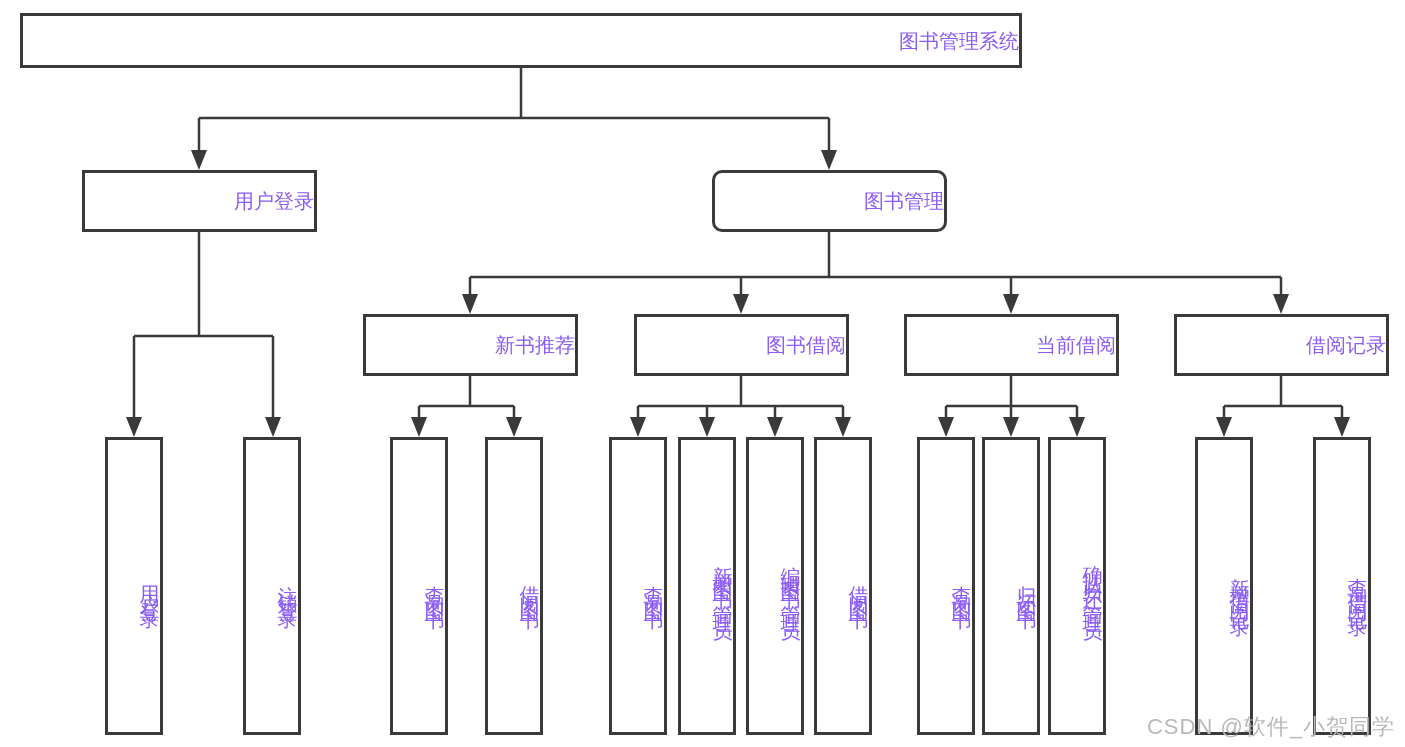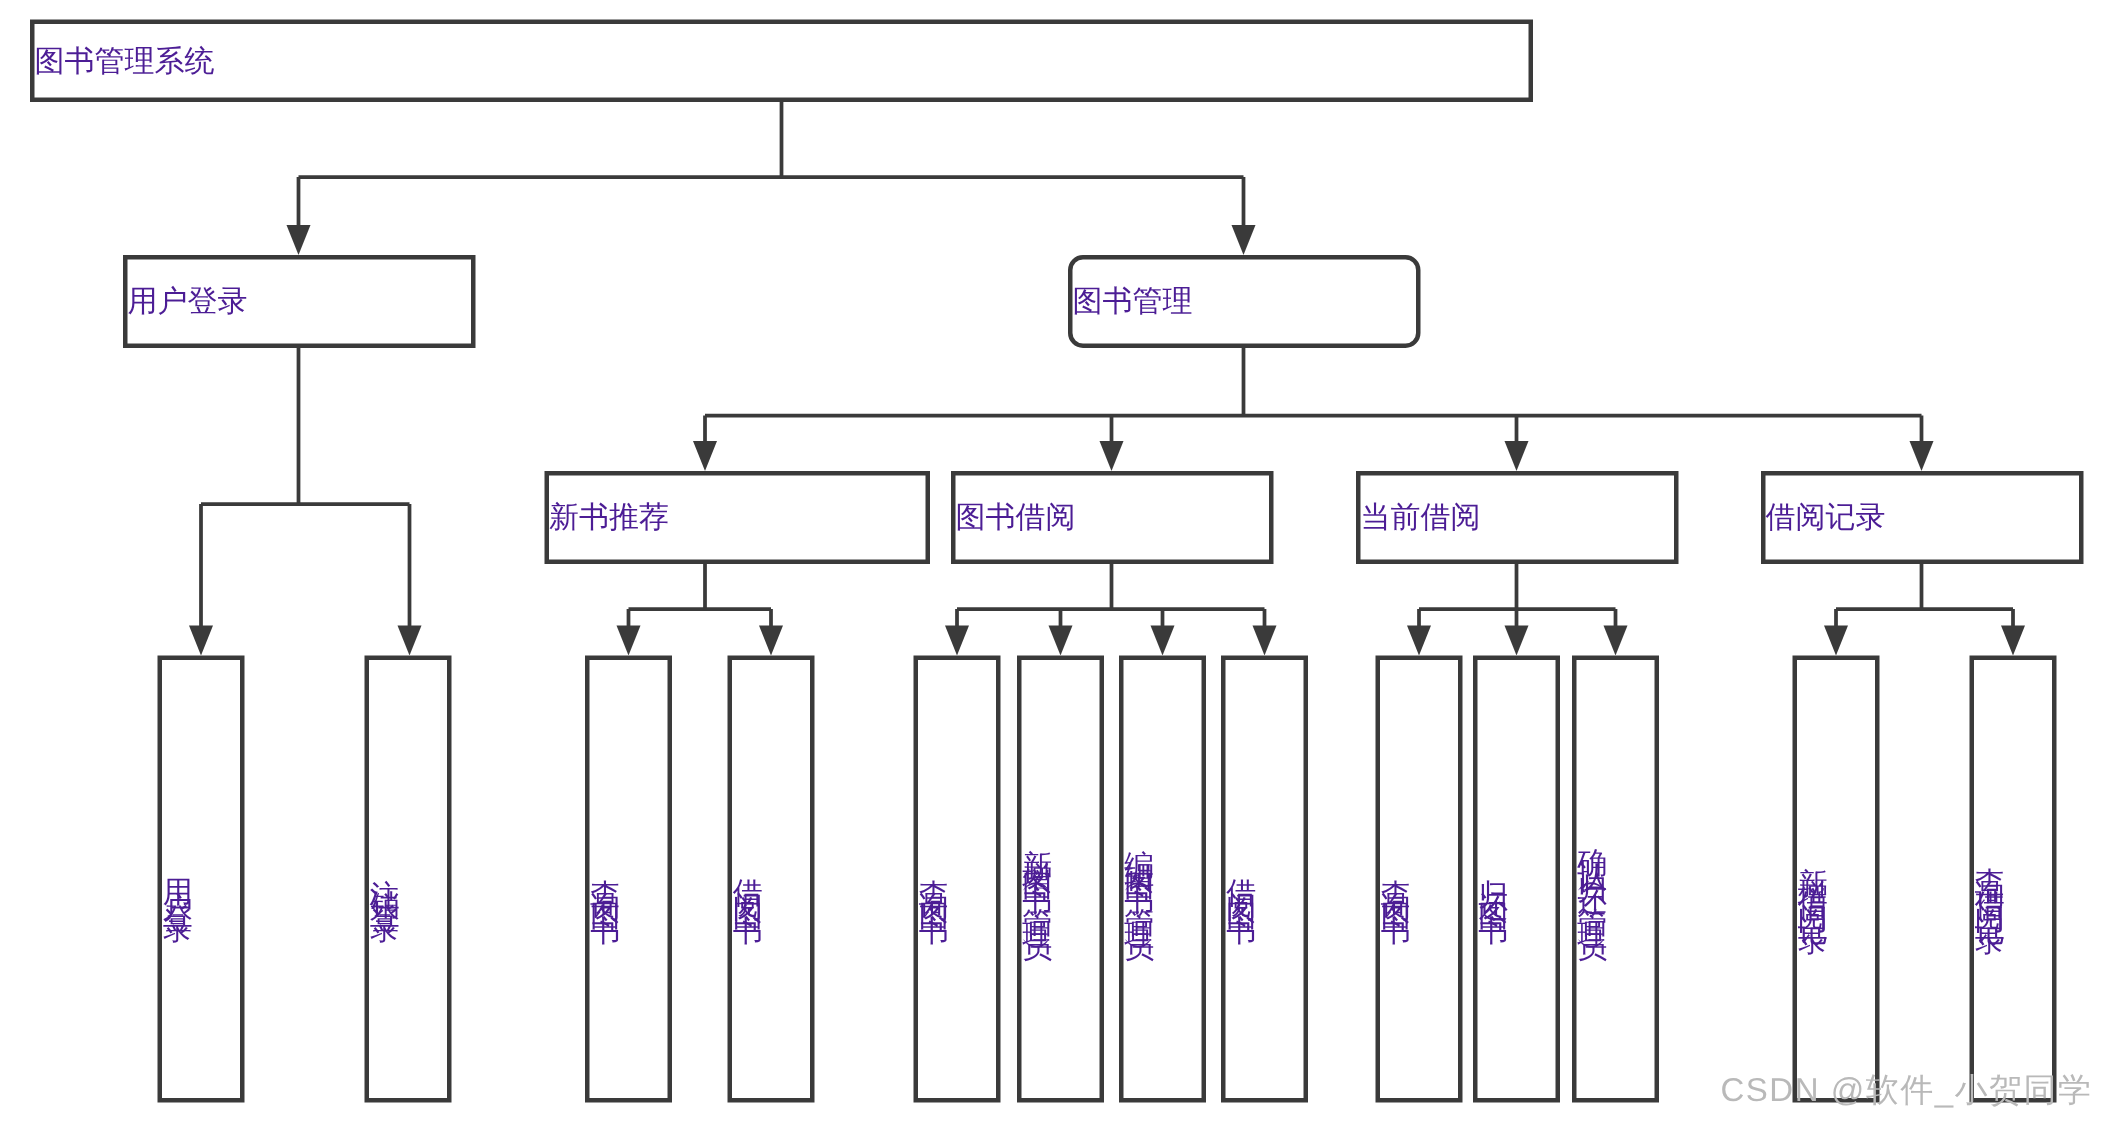--- a/index.html
+++ b/index.html
@@ -16,22 +16,22 @@
     left: 0; top: 0;
     width: 1405px; height: 747px;
   }
   .box {
     position: absolute;
     box-sizing: border-box;
     background: #ffffff;
     border: 3px solid #3a3a3a;
     display: flex;
     align-items: center;
-    justify-content: flex-start;
-    color: #4c1d95;
+    justify-content: flex-end;
+    color: #8b5cf6;
     font-size: 20px;
     line-height: 1;
     text-align: center;
   }
   .vbox span {
     writing-mode: vertical-rl;
     text-orientation: mixed;
     letter-spacing: 8px;
     white-space: nowrap;
   }
@@ -131,21 +131,21 @@
     <span>图书管理系统</span>
   </div>
 
   <div class="box" style="left:82px; top:170px; width:235px; height:62px;">
     <span>用户登录</span>
   </div>
   <div class="box" style="left:712px; top:170px; width:235px; height:62px;border-radius:10px;">
     <span>图书管理</span>
   </div>
 
-  <div class="box" style="left:363px; top:314px; width:257px; height:62px;">
+  <div class="box" style="left:363px; top:314px; width:215px; height:62px;">
     <span>新书推荐</span>
   </div>
   <div class="box" style="left:904px; top:314px; width:215px; height:62px;">
     <span>当前借阅</span>
   </div>
   <div class="box" style="left:634px; top:314px; width:215px; height:62px;">
     <span>图书借阅</span>
   </div>
   <div class="box" style="left:1174px; top:314px; width:215px; height:62px;">
     <span>借阅记录</span>

